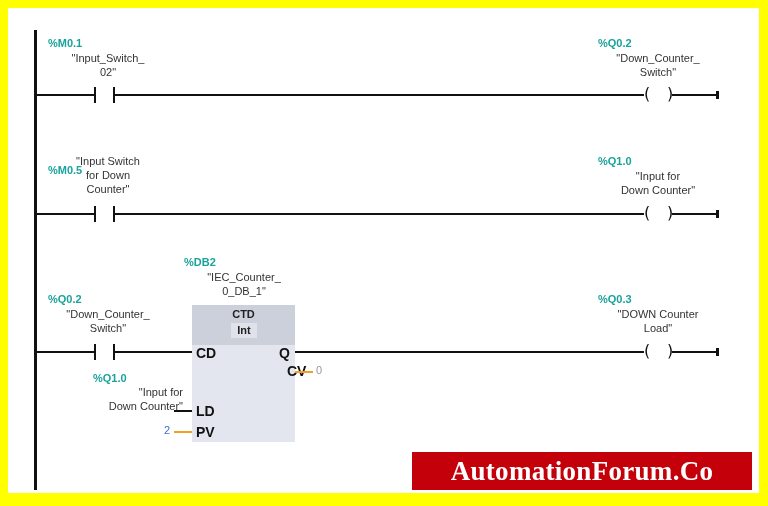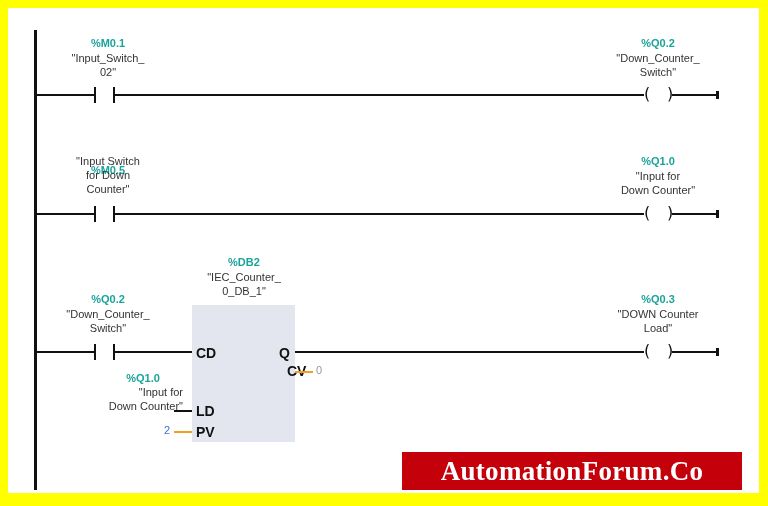--- a/index.html
+++ b/index.html
@@ -16,21 +16,21 @@
     }
     .abs { position: absolute; }
     .rail {
       position: absolute; left: 26px; top: 22px;
       width: 3px; height: 460px; background: #111;
     }
     .wire { position: absolute; height: 2px; background: #111; }
     .orange { background: #f0a020; }
     .addr {
       position: absolute; color: #1aa39a; font-weight: bold;
-      font-size: 11px; text-align: center; white-space: nowrap;
+      font-size: 11px; text-align: left; white-space: nowrap;
     }
     .sym {
       position: absolute; color: #333; font-size: 11px;
       text-align: center; line-height: 14px; white-space: pre-line;
     }
     .contact-bar {
       position: absolute; width: 2px; height: 16px; background: #111;
     }
     .coil {
       position: absolute; font-size: 16px; color: #111; line-height: 16px;
@@ -51,21 +51,21 @@
       font-size: 11px; font-weight: bold; color: #222;
     }
     .block-dtype {
       position: absolute; left: 39px; top: 18px; width: 26px; height: 15px;
       background: #dfe2ea; text-align: center;
       font-size: 11px; font-weight: bold; color: #222; line-height: 15px;
     }
     .pin { position: absolute; font-size: 14px; font-weight: bold; color: #111; }
     .val { position: absolute; font-size: 11px; }
     .banner {
-      position: absolute; left: 402px; top: 452px;
+      position: absolute; left: 412px; top: 452px;
       width: 340px; height: 38px; background: #c4000a;
       color: #ffffff; font-family: "Liberation Serif", "DejaVu Serif", serif;
       font-weight: bold; font-size: 27px; line-height: 38px;
       text-align: center; letter-spacing: 0.3px; white-space: nowrap;
       overflow: hidden;
     }
   </style>
 </head>
 <body>
 
@@ -123,20 +123,24 @@
     <div class="abs" style="left:86px; top:336px; width:24px; height:16px;">
       <div class="contact-bar" style="left:0; top:0;"></div>
       <div class="contact-bar" style="left:19px; top:0;"></div>
     </div>
     <div class="wire" style="left:107px; top:343px; width:77px;"></div>
 
     <div class="addr" style="left:176px; top:248px; width:120px;">%DB2</div>
     <div class="sym" style="left:166px; top:262px; width:140px;">"IEC_Counter_
 0_DB_1"</div>
     <div class="block">
+      <div class="block-head">
+        <div class="block-type">CTD</div>
+        <div class="block-dtype">Int</div>
+      </div>
       <div class="pin" style="left:4px; top:40px;">CD</div>
       <div class="pin" style="left:87px; top:40px;">Q</div>
       <div class="pin" style="left:79px; top:58px;margin-left:16px;">CV</div>
       <div class="pin" style="left:4px; top:98px;">LD</div>
       <div class="pin" style="left:4px; top:119px;">PV</div>
     </div>
 
     <div class="wire" style="left:287px; top:343px; width:349px;"></div>
 
     <div class="wire orange" style="left:287px; top:363px; width:18px;"></div>

